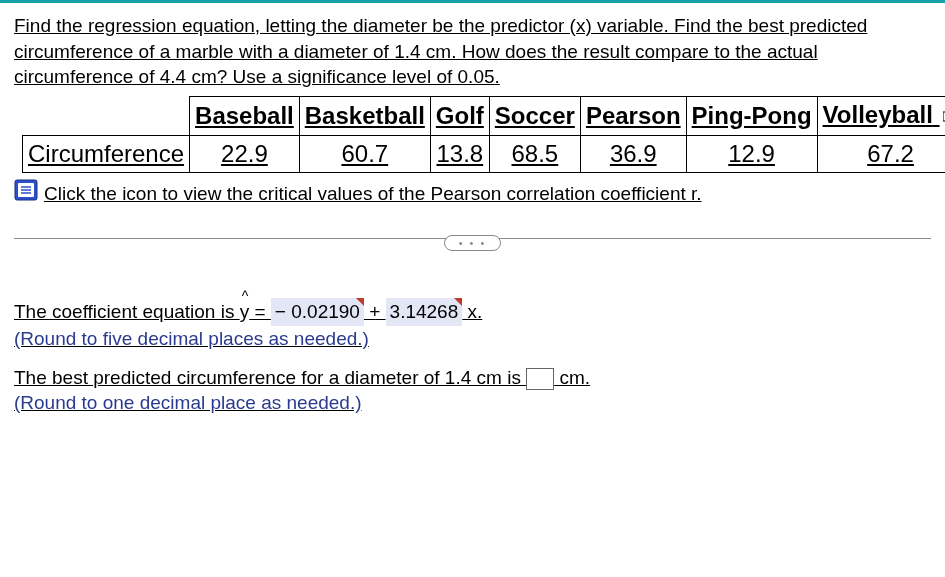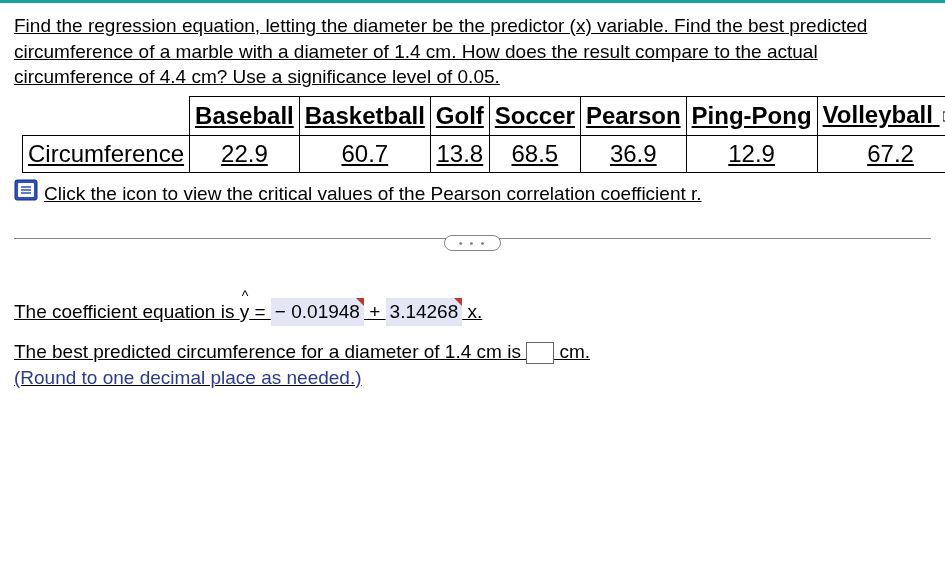--- a/index.html
+++ b/index.html
@@ -167,22 +167,23 @@
     </span>
     <span>Click the icon to view the critical values of the Pearson correlation coefficient r.</span>
   </div>
 
   <hr class="sep">
   <div class="pill"><span class="pill-inner">• • •</span></div>
 
   <div class="sec">
     <span>The coefficient equation is </span>
     <span class="hat">y</span><span> = </span>
-    <span class="answer-input">− 0.01948</span><span> + </span>
+    <span class="answer-input">− 0.02190</span><span> + </span>
     <span class="answer-input">3.14268</span><span> x.</span>
+    <div class="instruction">(Round to five decimal places as needed.)</div>
   </div>
 
   <div style="margin-top:13px;">
     <span>The best predicted circumference for a diameter of 1.4 cm is </span>
     <span class="blank-input"></span><span> cm.</span>
     <div class="instruction">(Round to one decimal place as needed.)</div>
   </div>
 </div>
 
 </body></html>

